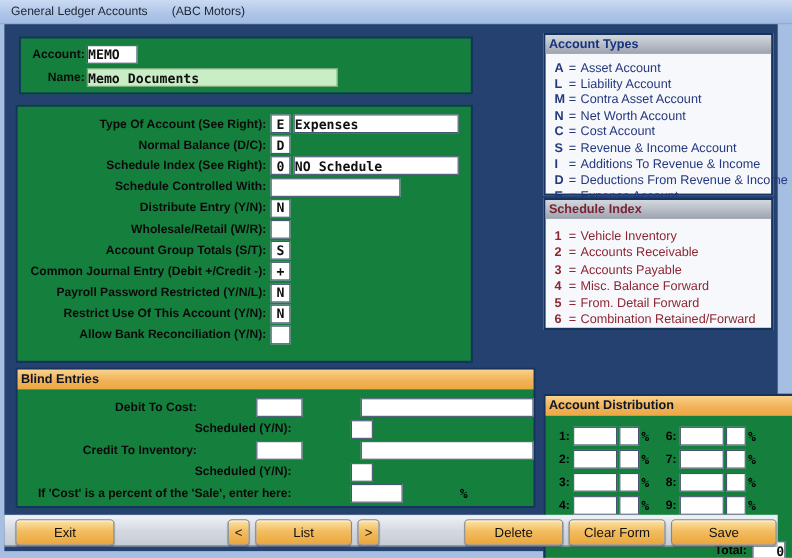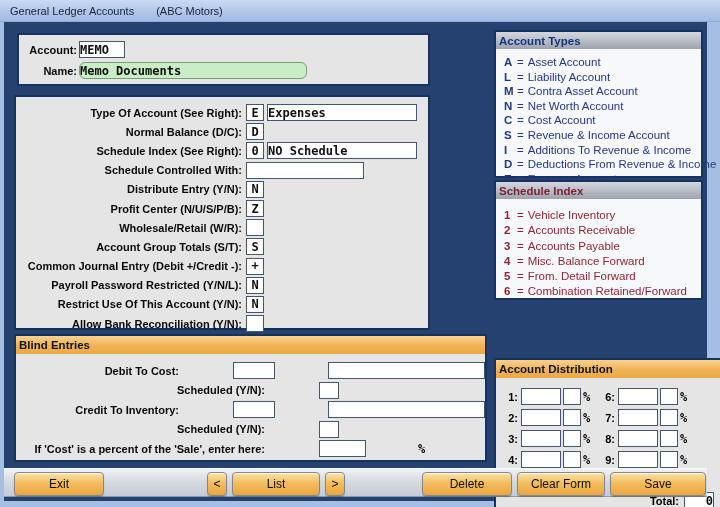--- a/index.html
+++ b/index.html
@@ -17,21 +17,21 @@
     display:flex; align-items:center; font-size:11px; color:#1c2433;
   }
   #titlebar .t1 { margin-left:10px; }
   #titlebar .t2 { margin-left:22px; }
   #navy {
     position:absolute; left:4px; top:22px; width:703px; height:479px;
     background:#24416f;
   }
   
   .panel {
-    position:absolute; background:#e5e5e5; border:2px solid #16325f;
+    position:absolute; background:#15803d; border:2px solid #16325f;
   }
   .panel-hdr {
     height:18px; display:flex; align-items:center; padding-left:3px;
     font-size:11.5px; font-weight:bold;
   }
   .hdr-orange { background:linear-gradient(#f9d28b,#f1b257 55%,#eda844); color:#0d1626; }
   .hdr-gray   { background:linear-gradient(#d3d7dd,#b8bec7 50%,#9ba3ae); height:17px; }
   .white-body { background:#f7f8fb; }
   
   .fld {
@@ -43,21 +43,21 @@
   .code-box   { width:18px; justify-content:center; padding:0; }
   .desc-box   { width:150px; margin-left:3px; }
   .medium-box { width:118px; }
   .green { background:#c9eec6; border-color:#72a276; }
   .lbl { font-size:11px; font-weight:bold; color:#0a0a0a; white-space:nowrap; }
   
   #top-panel { left:17px; top:33px; width:413px; height:53px; padding-top:4px; }
   .hrow { display:flex; align-items:center; height:21px; }
   .hrow .lbl { width:58px; text-align:right; margin-right:2px; }
   #acct-fld { width:46px; }
-  #name-fld { width:228px;border-radius:6px; }
+  #name-fld { width:228px; }
   
   #main-panel { left:14px; top:95px; width:416px; height:235px; padding-top:6px; }
   .frow { display:flex; align-items:center; height:19.2px; }
   .frow .lbl { width:226px; text-align:right; margin-right:4px; }
   
   #blind-panel { left:14px; top:334px; width:473px; height:128px; }
   #blind-body { padding-top:7px; }
   .brow { display:flex; align-items:center; height:19.5px;gap:48px; }
   .brow .lbl { width:249px; text-align:right; margin-right:6px; }
   .acct-box { width:42px; }
@@ -162,25 +162,20 @@
         <div class="fld medium-box"></div>
 
       </div>
 
       <div class="frow">
         <span class="lbl">Distribute Entry (Y/N):</span>
         <div class="fld code-box">N</div>
 
       </div>
 
-      <div class="frow">
-        <span class="lbl">Profit Center (N/U/S/P/B):</span>
-        <div class="fld code-box">Z</div>
-
-      </div>
 
       <div class="frow">
         <span class="lbl">Wholesale/Retail (W/R):</span>
         <div class="fld code-box"></div>
 
       </div>
 
       <div class="frow">
         <span class="lbl">Account Group Totals (S/T):</span>
         <div class="fld code-box">S</div>

